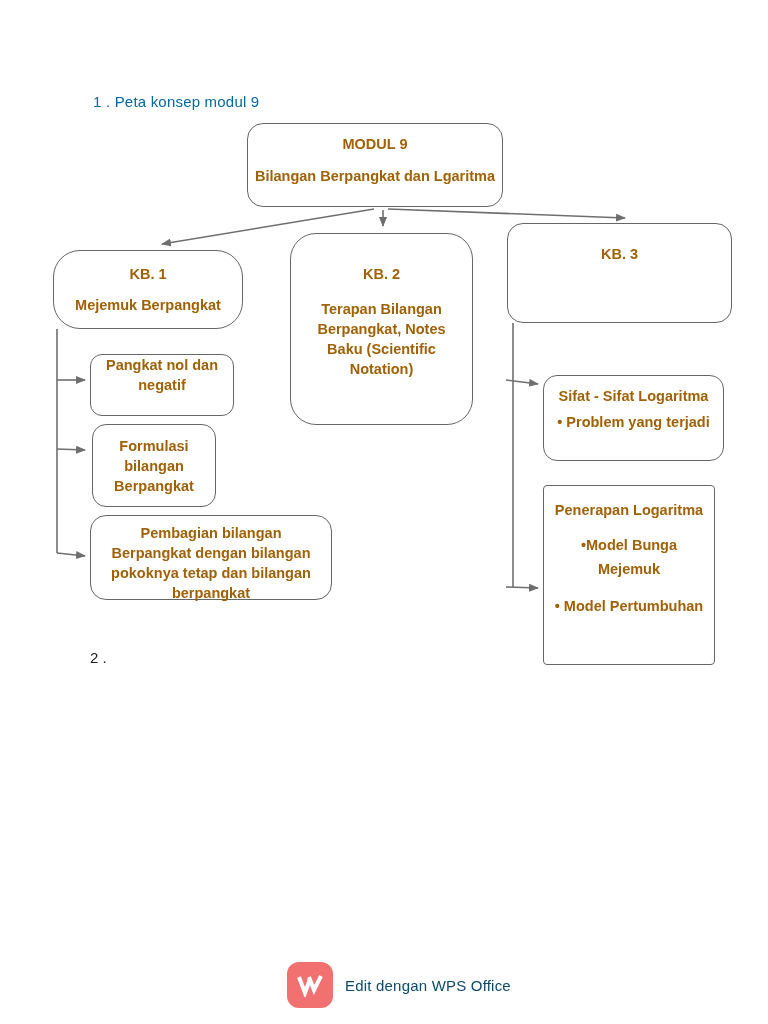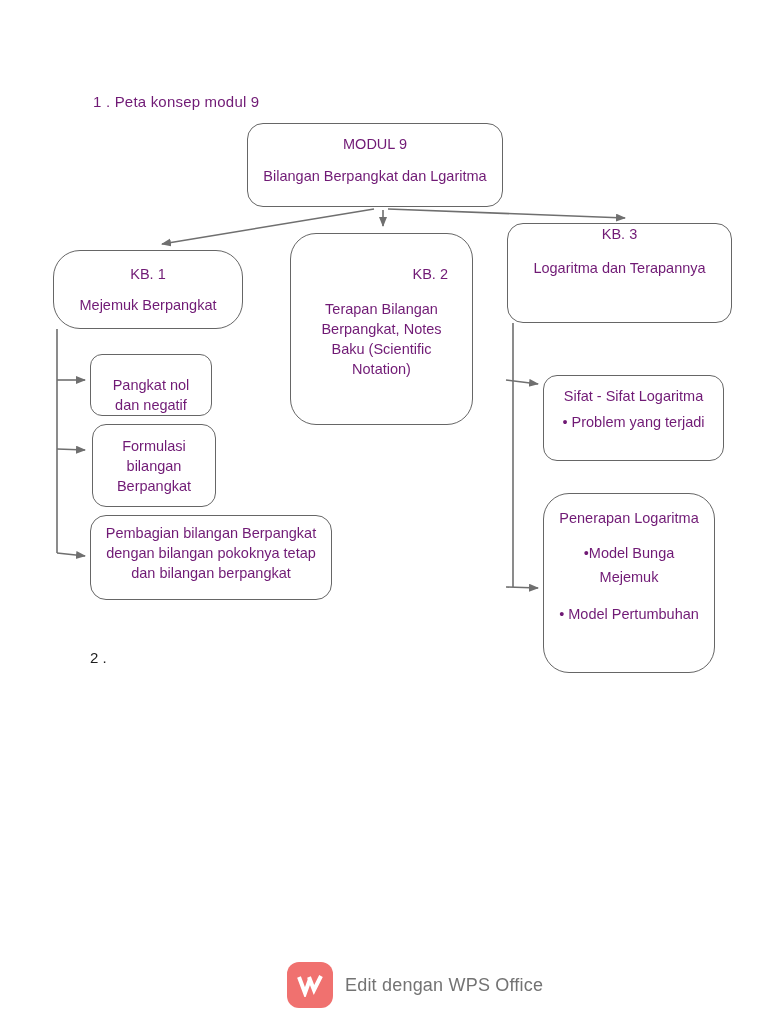--- a/index.html
+++ b/index.html
@@ -5,60 +5,60 @@
   html,body{margin:0;padding:0;}
   body{
     width:768px;height:1024px;background:#ffffff;overflow:hidden;
     font-family:"Liberation Sans","DejaVu Sans",sans-serif;
     color:#1f1f1f;
     position:relative;
   }
   .page{position:absolute;inset:0;background:#ffffff;}
   .heading{
     position:absolute;left:93px;top:93px;
-    font-size:15px;color:#701a75;letter-spacing:.2px;
+    font-size:15px;color:#0369a1;letter-spacing:.2px;
   }
   .section2{
     position:absolute;left:90px;top:649px;
     font-size:15px;color:#1f1f1f;
   }
   svg.connectors{position:absolute;left:0;top:0;width:768px;height:1024px;pointer-events:none;}
 
   .node{
     position:absolute;background:#ffffff;border:1.5px solid #666666;
     box-sizing:border-box;display:flex;flex-direction:column;align-items:center;
-    text-align:center;font-size:14.5px;line-height:20px;color:#701a75;
+    text-align:center;font-size:14.5px;line-height:20px;color:#a16207;font-weight:bold;
   }
   .node .title{white-space:pre;}
   .node-root{left:247px;top:123px;width:256px;height:84px;border-radius:16px;padding-top:10px;}
   .node-root .sub{margin-top:12px;}
   .node-kb1{left:53px;top:250px;width:190px;height:79px;border-radius:27px;padding-top:13px;}
   .node-kb1 .sub{margin-top:11px;}
-  .node-kb2{left:290px;top:233px;width:183px;height:192px;border-radius:26px;padding:30px 24px 0;align-items:flex-end;}
+  .node-kb2{left:290px;top:233px;width:183px;height:192px;border-radius:26px;padding:30px 24px 0;}
   .node-kb2 .sub{margin-top:15px;}
-  .node-kb3{left:507px;top:223px;width:225px;height:100px;border-radius:16px;}
+  .node-kb3{left:507px;top:223px;width:225px;height:100px;border-radius:16px;padding-top:20px;}
   .node-kb3 .sub{margin-top:14px;}
-  .node-sub1{left:90px;top:354px;width:122px;height:62px;border-radius:12px;justify-content:flex-end;padding:0 11px;}
+  .node-sub1{left:90px;top:354px;width:144px;height:62px;border-radius:12px;justify-content:flex-start;padding:0 11px;}
   .node-sub2{left:92px;top:424px;width:124px;height:83px;border-radius:14px;justify-content:center;padding:0 12px;}
   .node-sub3{left:90px;top:515px;width:242px;height:85px;border-radius:16px;padding:7px 10px 0;}
   .node-sifat{left:543px;top:351px;width:181px;height:86px;border-radius:14px;padding:10px 10px 0;margin-top:24px;}
   .node-sifat .bullet{margin-top:6px;}
-  .node-pener{left:543px;top:485px;width:172px;height:180px;border-radius:26px;padding:14px 10px 4px;margin-top:8px;}
+  .node-pener{left:543px;top:485px;width:172px;height:180px;border-radius:4px;padding:14px 10px 4px;}
   .node-pener .bullet1{margin-top:13px;line-height:24px;}
   .node-pener .bullet2{margin-top:15px;}
 
   .footer{
     position:absolute;left:287px;top:962px;height:46px;
     display:flex;align-items:center;gap:12px;cursor:pointer;
   }
   .wps-logo{
     width:46px;height:46px;border-radius:12px;background:#f0716f;
     display:flex;align-items:center;justify-content:center;flex:0 0 auto;
   }
-  .footer-label{font-size:18px;color:#737373;letter-spacing:.2px;}
+  .footer-label{font-size:15px;color:#0c4a6e;letter-spacing:.2px;}
 </style>
 </head>
 <body>
 
 <div class="page">
 
   <div class="heading">1 . Peta konsep modul 9</div>
 
   <svg class="connectors" viewBox="0 0 768 1024">
     <defs>
@@ -92,21 +92,20 @@
     <div class="sub">Mejemuk Berpangkat</div>
   </div>
 
   <div class="node node-kb2">
     <div class="title">KB. 2</div>
     <div class="sub">Terapan Bilangan Berpangkat, Notes Baku (Scientific Notation)</div>
   </div>
 
   <div class="node node-kb3">
     <div class="title">KB. 3</div>
-    <div class="sub">Logaritma dan Terapannya</div>
   </div>
 
   <div class="node node-sub1">
     <div>Pangkat nol dan negatif</div>
   </div>
 
   <div class="node node-sub3">
     <div>Pembagian bilangan Berpangkat dengan bilangan pokoknya tetap dan bilangan berpangkat</div>
   </div>
 

